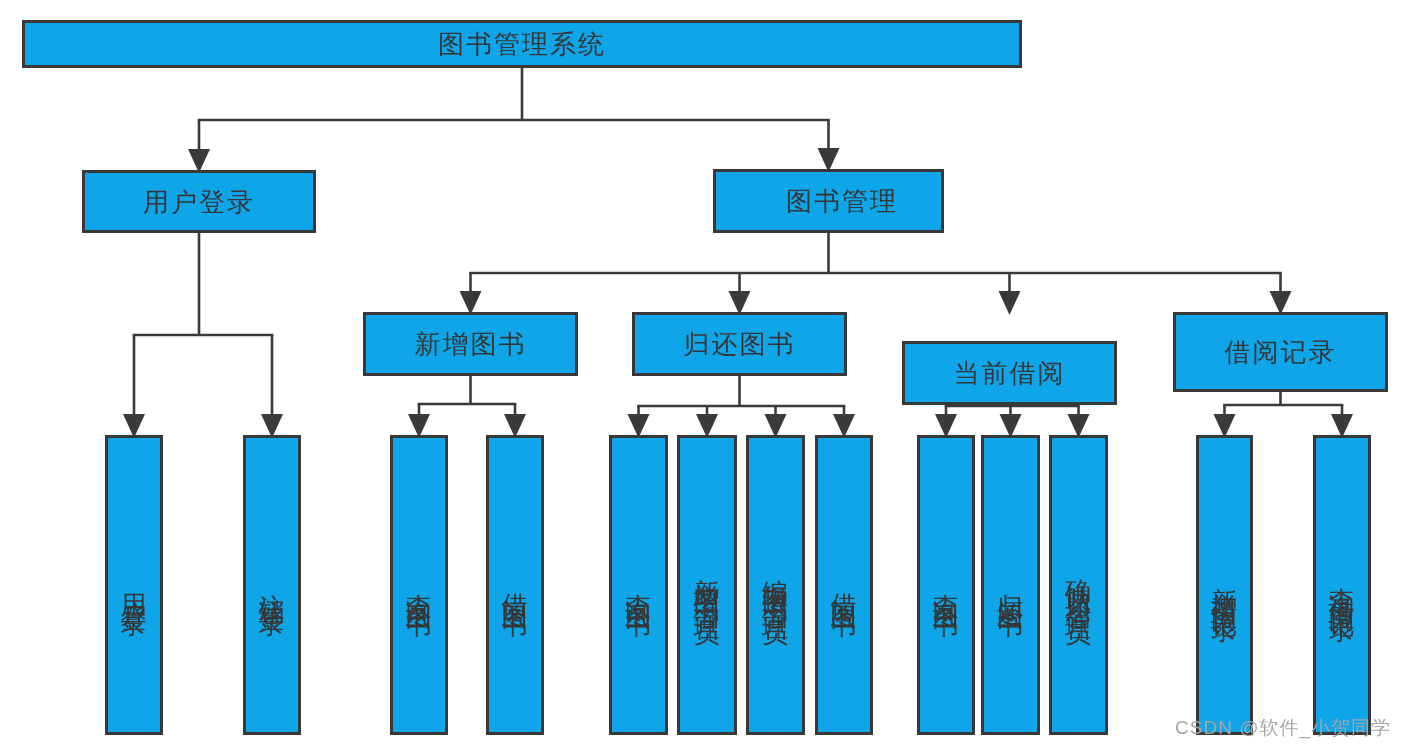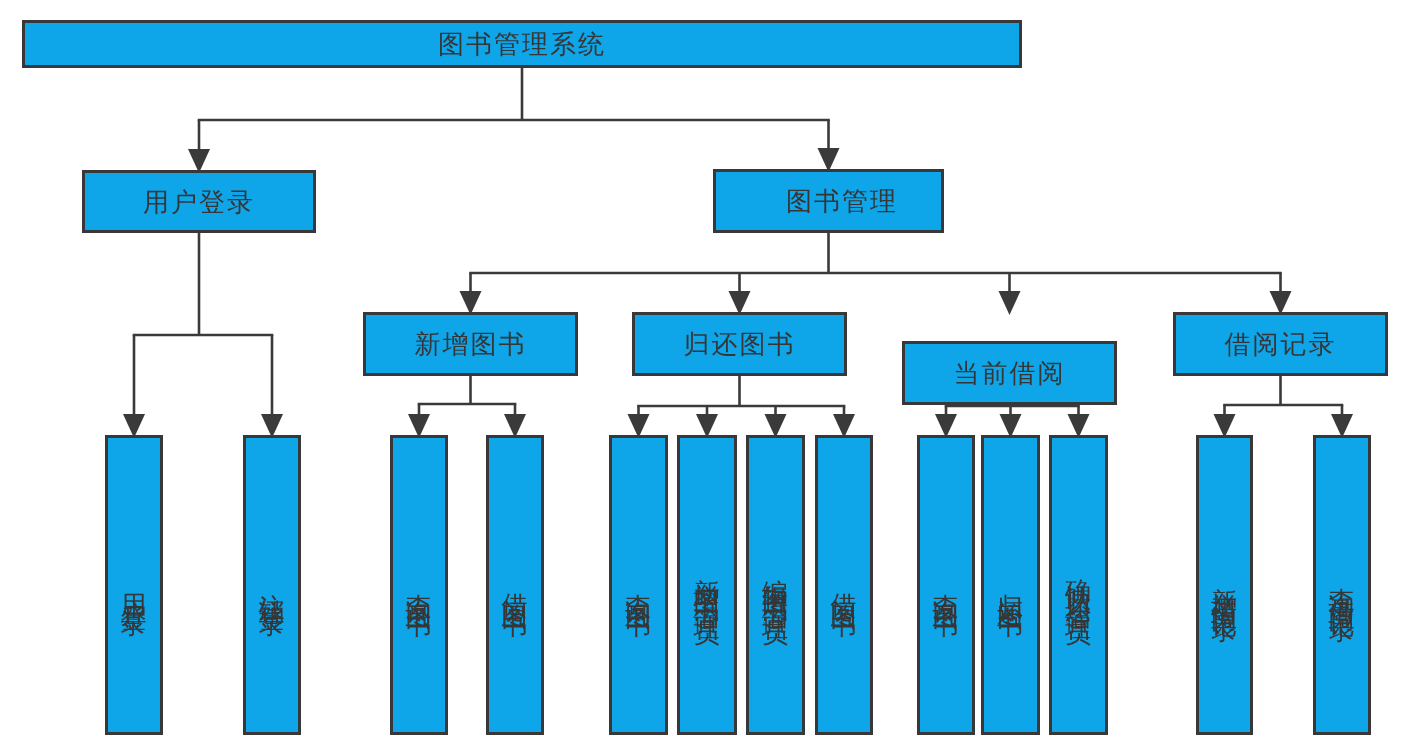--- a/index.html
+++ b/index.html
@@ -104,21 +104,21 @@
       </div>
       <div class="node" style="left: 363px; top: 312px; width: 215px; height: 64px;">
         <span>新增图书</span>
       </div>
       <div class="node" style="left: 632px; top: 312px; width: 215px; height: 64px;">
         <span>归还图书</span>
       </div>
       <div class="node" style="left: 902px; top: 312px; width: 215px; height: 64px; margin-top: 29px;">
         <span>当前借阅</span>
       </div>
-      <div class="node" style="left: 1173px; top: 312px; width: 215px; height: 64px;">
+      <div class="node" style="left: 1173px; top: 312px; width: 215px; height: 80px;">
         <span>借阅记录</span>
       </div>
       <div class="node vertical" style="left: 390px; top: 435px; width: 58px; height: 300px;">
         <span>查询图书</span>
       </div>
       <div class="node vertical" style="left: 486px; top: 435px; width: 58px; height: 300px;">
         <span>借阅图书</span>
       </div>
       <div class="node vertical" style="left: 609px; top: 435px; width: 59px; height: 300px;">
         <span>查询图书</span>
@@ -141,13 +141,14 @@
       <div class="node vertical" style="left: 1049px; top: 435px; width: 59px; height: 300px;">
         <span>确认归还（管理员）</span>
       </div>
       <div class="node vertical" style="left: 1196px; top: 435px; width: 57px; height: 300px;">
         <span>新增借阅记录</span>
       </div>
       <div class="node vertical" style="left: 1313px; top: 435px; width: 58px; height: 300px;">
         <span>查询借阅记录</span>
       </div>
     </div>
+  <div class="watermark">CSDN @软件_小贺同学</div>
 </div>
 
 </body></html>

